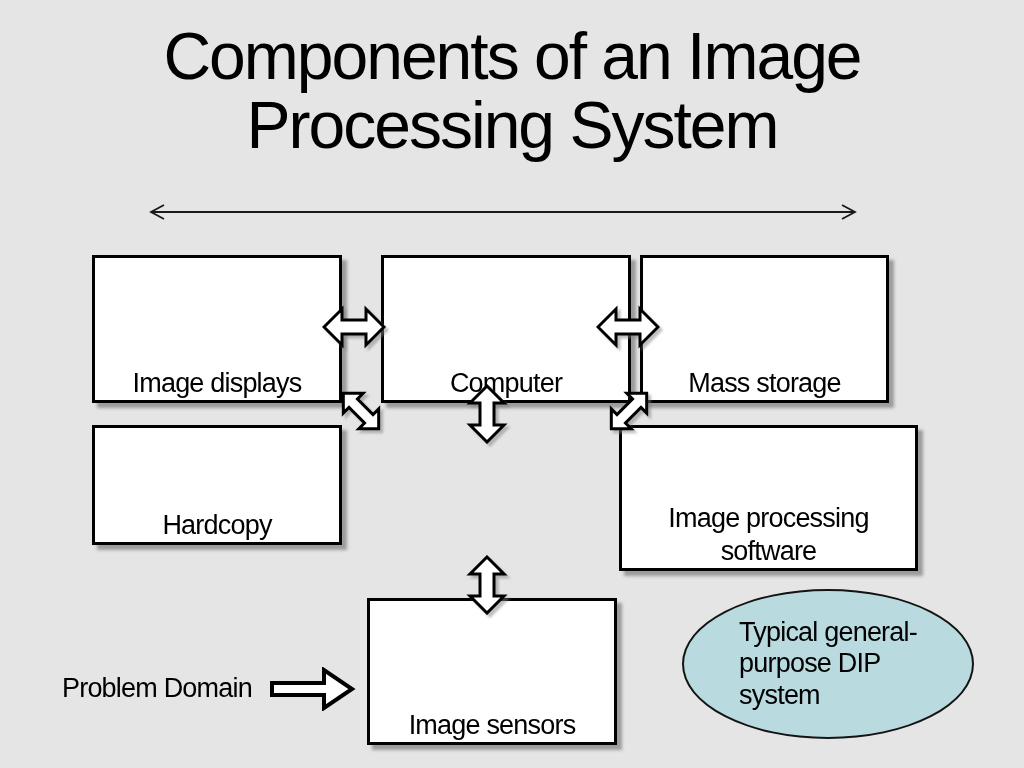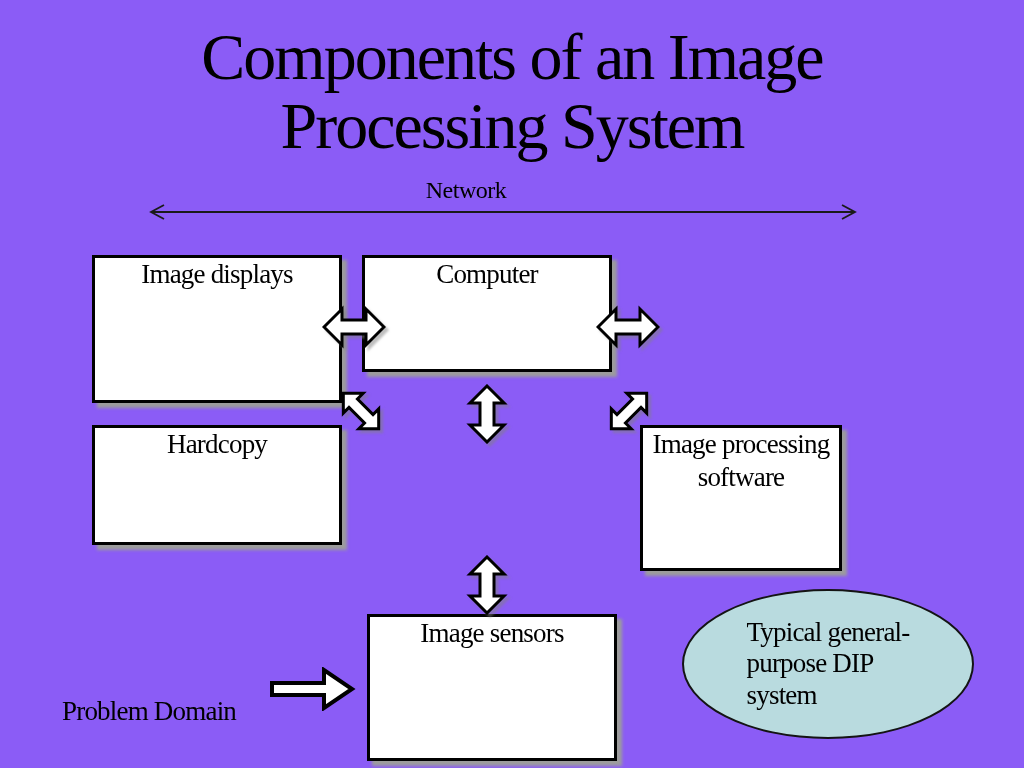--- a/index.html
+++ b/index.html
@@ -1,98 +1,100 @@
 <!DOCTYPE html>
 <html><head>
 <meta charset="utf-8">
 <style>
   * { box-sizing: border-box; margin: 0; padding: 0; }
   html,body { background:#ffffff; }
   .slide {
     position: relative;
     width: 1024px; height: 768px;
-    background: #8b5cf6;
-    font-family: Liberation Serif, serif;
+    background: #e5e5e5;
+    font-family: Liberation Sans, sans-serif;
     color: #000000;
     overflow: hidden;
   }
   .pre { white-space: pre-line; }
   .title {
     position: absolute; top: 22px; left: 0; width: 100%;
     text-align: center;
     font-size: 66px; line-height: 1.05; letter-spacing: -2px;
     font-weight: 400;
   }
   .net-label {
     position: absolute; top: 177px; left: 380px; width: 172px;
     text-align: center; font-size: 24px; letter-spacing: -0.5px;
   }
   .net-arrow { position: absolute; left: 145px; top: 202px; z-index: 2; }
   .dbox {
     position: absolute;
     background: #ffffff;
     border: 3px solid #000000;
     box-shadow: 5px 5px 3px #9c9c9c;
-    display: flex; align-items: flex-start; justify-content: center;
+    display: flex; align-items: flex-end; justify-content: center;
     text-align: center;
     font-size: 27px; line-height: 1.22; letter-spacing: -0.8px;
     z-index: 1;
   }
   .b-displays   { left: 92px;  top: 255px; width: 250px; height: 148px; }
-  .b-computer   { left: 362px; top: 255px; width: 250px; height: 117px; }
+  .b-computer   { left: 381px; top: 255px; width: 250px; height: 148px; }
   .b-storage    { left: 640px; top: 255px; width: 249px; height: 148px; }
   .b-hardcopy   { left: 92px;  top: 425px; width: 250px; height: 120px; }
   .b-special    { left: 367px; top: 425px; width: 250px; height: 147px; }
-  .b-software   { left: 640px; top: 425px; width: 202px; height: 146px; }
-  .b-sensors    { left: 367px; top: 598px; width: 250px; height: 147px; margin-top: 16px; }
+  .b-software   { left: 619px; top: 425px; width: 299px; height: 146px; }
+  .b-sensors    { left: 367px; top: 598px; width: 250px; height: 147px; }
   .arrow {
     position: absolute; z-index: 5;
     filter: drop-shadow(3px 3px 1px rgba(128,128,128,0.5));
   }
   .a-h1 { left: 322px; top: 304px; }
   .a-h2 { left: 596px; top: 304px; }
   .a-v1 { left: 464px; top: 384px; }
   .a-v2 { left: 464px; top: 555px; }
   .a-d1 { left: 334px; top: 384px; }
   .a-d2 { left: 602px; top: 384px; }
   .a-pd { left: 268px; top: 667px; filter: none; }
   .pd-label {
-    position: absolute; left: 62px; top: 696px;
+    position: absolute; left: 62px; top: 673px;
     font-size: 27px; letter-spacing: -0.8px; text-align: right;
   }
   .ellipse {
     position: absolute; left: 682px; top: 589px; width: 292px; height: 150px;
     border: 2px solid #141414; border-radius: 50%;
     background: #B9DBDF;
     display: flex; align-items: center; justify-content: center;
     font-size: 27px; line-height: 1.16; letter-spacing: -0.8px;
     z-index: 1;
   }
 </style>
 </head>
 <body>
 
 <div class="slide">
 
   <div class="title pre">Components of an Image
 Processing System</div>
 
-  <div class="net-label">Network</div>
 
   <svg class="net-arrow" width="716" height="20">
     <line x1="6" y1="10" x2="710" y2="10" stroke="#1a1a1a" stroke-width="1.8"></line>
     <polyline points="19,3 6,10 19,17" fill="none" stroke="#1a1a1a" stroke-width="1.8"></polyline>
     <polyline points="697,3 710,10 697,17" fill="none" stroke="#1a1a1a" stroke-width="1.8"></polyline>
   </svg>
 
   <div class="dbox b-displays">
     <span class="pre">Image displays</span>
   </div>
   <div class="dbox b-computer">
     <span class="pre">Computer</span>
+  </div>
+  <div class="dbox b-storage">
+    <span class="pre">Mass storage</span>
   </div>
 
   <div class="dbox b-hardcopy">
     <span class="pre">Hardcopy</span>
   </div>
   <div class="dbox b-software">
     <span class="pre">Image processing
 software</span>
   </div>
 

